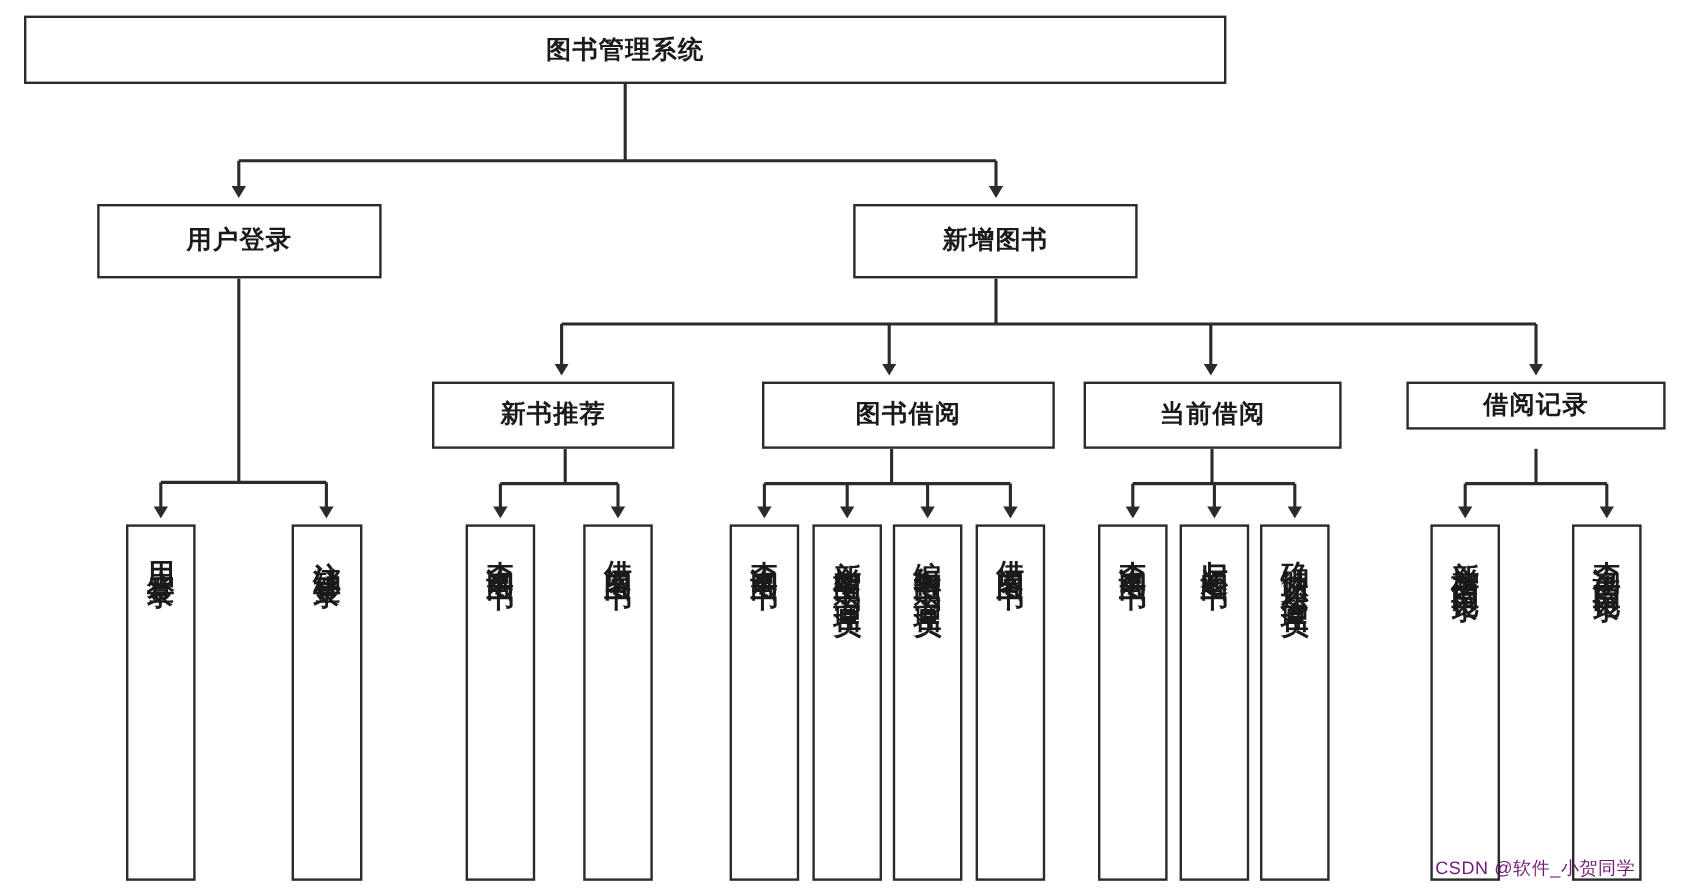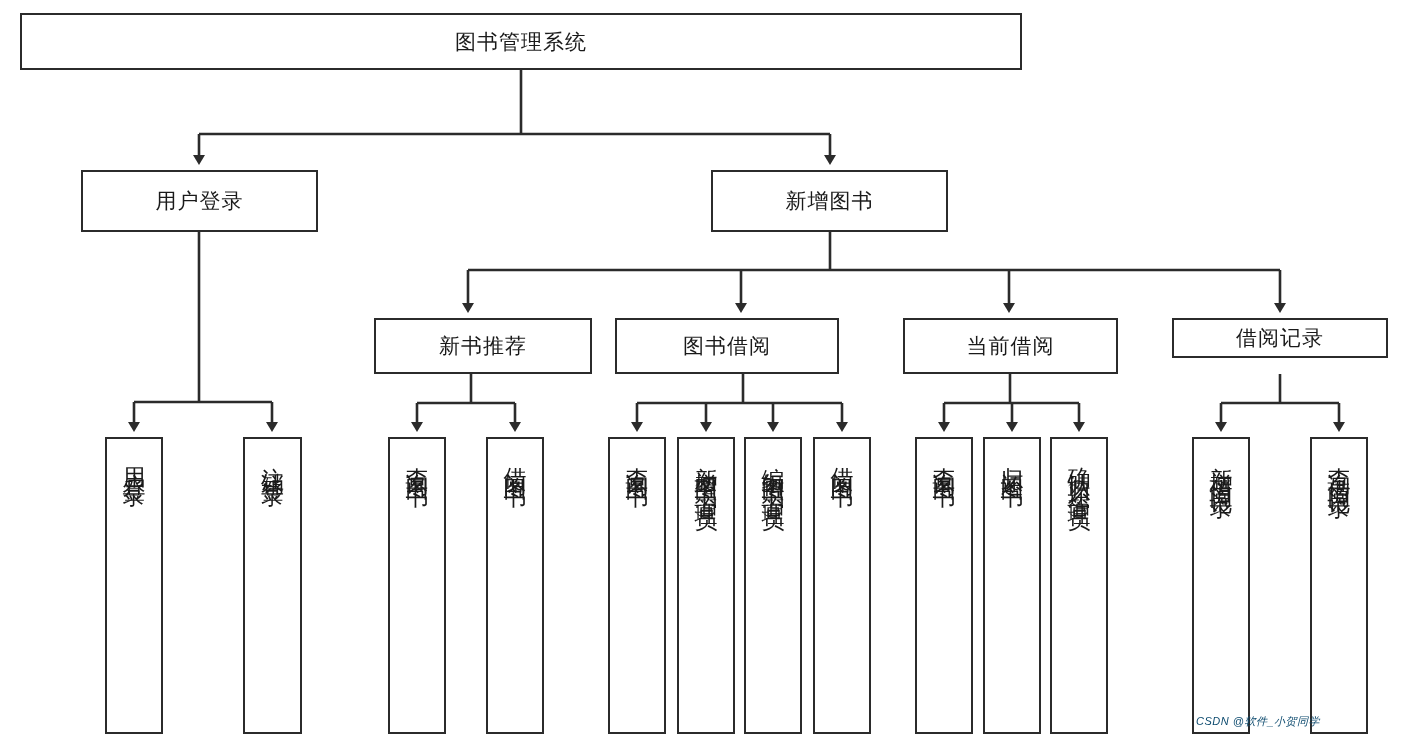--- a/index.html
+++ b/index.html
@@ -2,28 +2,28 @@
 <html><head>
 <meta charset="utf-8">
 <style>
   html,body{margin:0;padding:0;background:#ffffff;}
   body{width:1405px;height:747px;overflow:hidden;
        font-family:"Liberation Sans","DejaVu Sans",sans-serif;}
   #stage{position:relative;width:1405px;height:747px;background:#fff;}
   svg#wires{position:absolute;left:0;top:0;width:1405px;height:747px;}
   .node{position:absolute;box-sizing:border-box;background:#ffffff;
         border:2.5px solid #2b2b2b;display:flex;align-items:center;
-        justify-content:center;color:#1a1a1a;}
+        justify-content:center;color:#1a1a1a;font-weight:bold;}
   .node .lbl{display:block;text-align:center;line-height:1.12;white-space:nowrap;}
   .node.horiz .lbl{font-size:21px;letter-spacing:1px;}
   .node.vert{align-items:flex-start;padding-top:10px;}
   .node.vert .lbl{writing-mode:vertical-rl;text-orientation:upright;
         font-size:23px;letter-spacing:6px;line-height:1;}
-  .wm{position:absolute;color:#0c4a6e;font-size:11px;letter-spacing:.5px;
-      white-space:nowrap;pointer-events:none;font-style:italic;}
+  .wm{position:absolute;color:#701a75;font-size:15px;letter-spacing:.5px;
+      white-space:nowrap;pointer-events:none;}
 </style>
 </head>
 <body>
 
 <div id="stage">
   <svg id="wires" viewBox="0 0 1405 747" xmlns="http://www.w3.org/2000/svg">
     <defs>
       <marker id="arrow" markerWidth="10" markerHeight="12" refX="1" refY="6" orient="auto" markerUnits="userSpaceOnUse">
         <path d="M0,0 L10,6 L0,12 Z" fill="#2b2b2b"></path>
       </marker>
@@ -76,24 +76,24 @@
     <span class="lbl">图书管理系统</span>
   </div>
 
   <div class="node horiz" id="n-l2-0" style="left: 81px; top: 170px; width: 237px; height: 62px;">
     <span class="lbl">用户登录</span>
   </div>
   <div class="node horiz" id="n-l2-1" style="left: 711px; top: 170px; width: 237px; height: 62px;">
     <span class="lbl">新增图书</span>
   </div>
 
-  <div class="node horiz" id="n-l3-0" style="left: 374px; top: 318px; width: 218px; height: 56px;">
+  <div class="node horiz" id="n-l3-0" style="left: 360px; top: 318px; width: 202px; height: 56px;">
     <span class="lbl">新书推荐</span>
   </div>
-  <div class="node horiz" id="n-l3-1" style="left: 615px; top: 318px; width: 224px; height: 56px;">
+  <div class="node horiz" id="n-l3-1" style="left: 635px; top: 318px; width: 244px; height: 56px;">
     <span class="lbl">图书借阅</span>
   </div>
   <div class="node horiz" id="n-l3-2" style="left: 903px; top: 318px; width: 215px; height: 56px; justify-content: center;">
     <span class="lbl">当前借阅</span>
   </div>
   <div class="node horiz" id="n-l3-3" style="left: 1172px; top: 318px; width: 216px; height: 40px;">
     <span class="lbl">借阅记录</span>
   </div>
 
   <div class="node vert" id="n-lf-0" style="left: 105px; top: 437px; width: 58px; height: 297px;">

